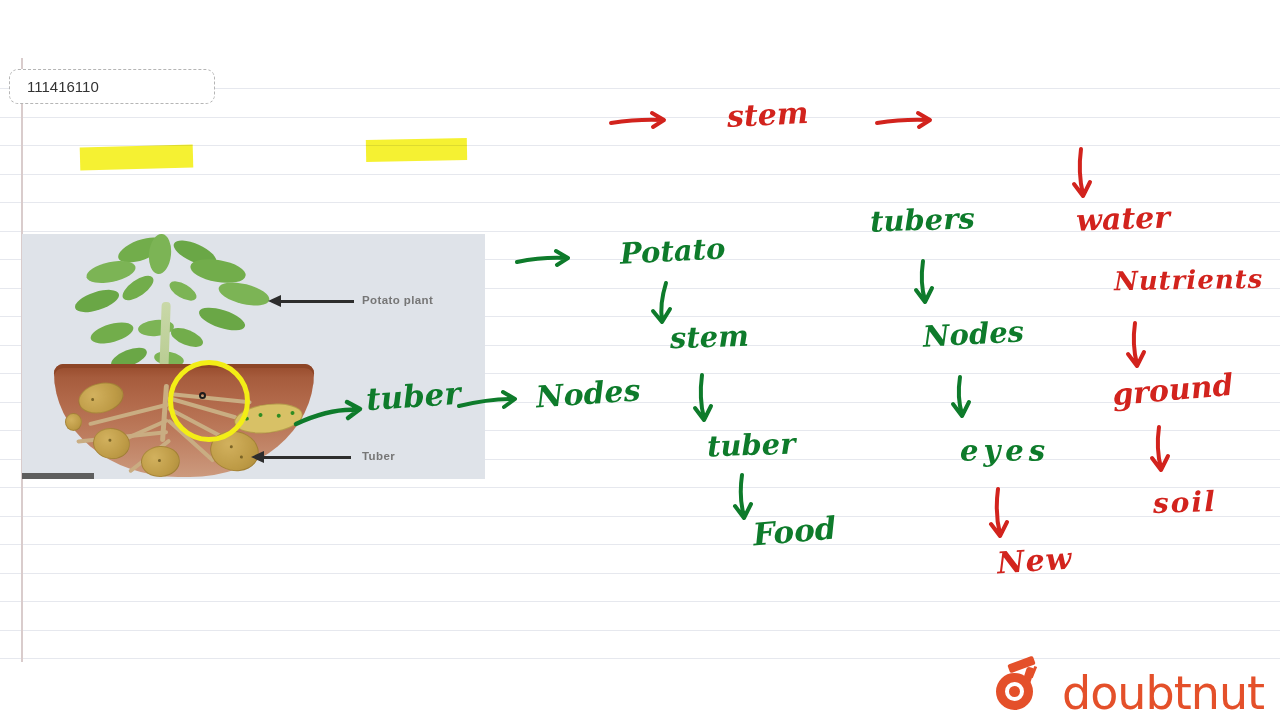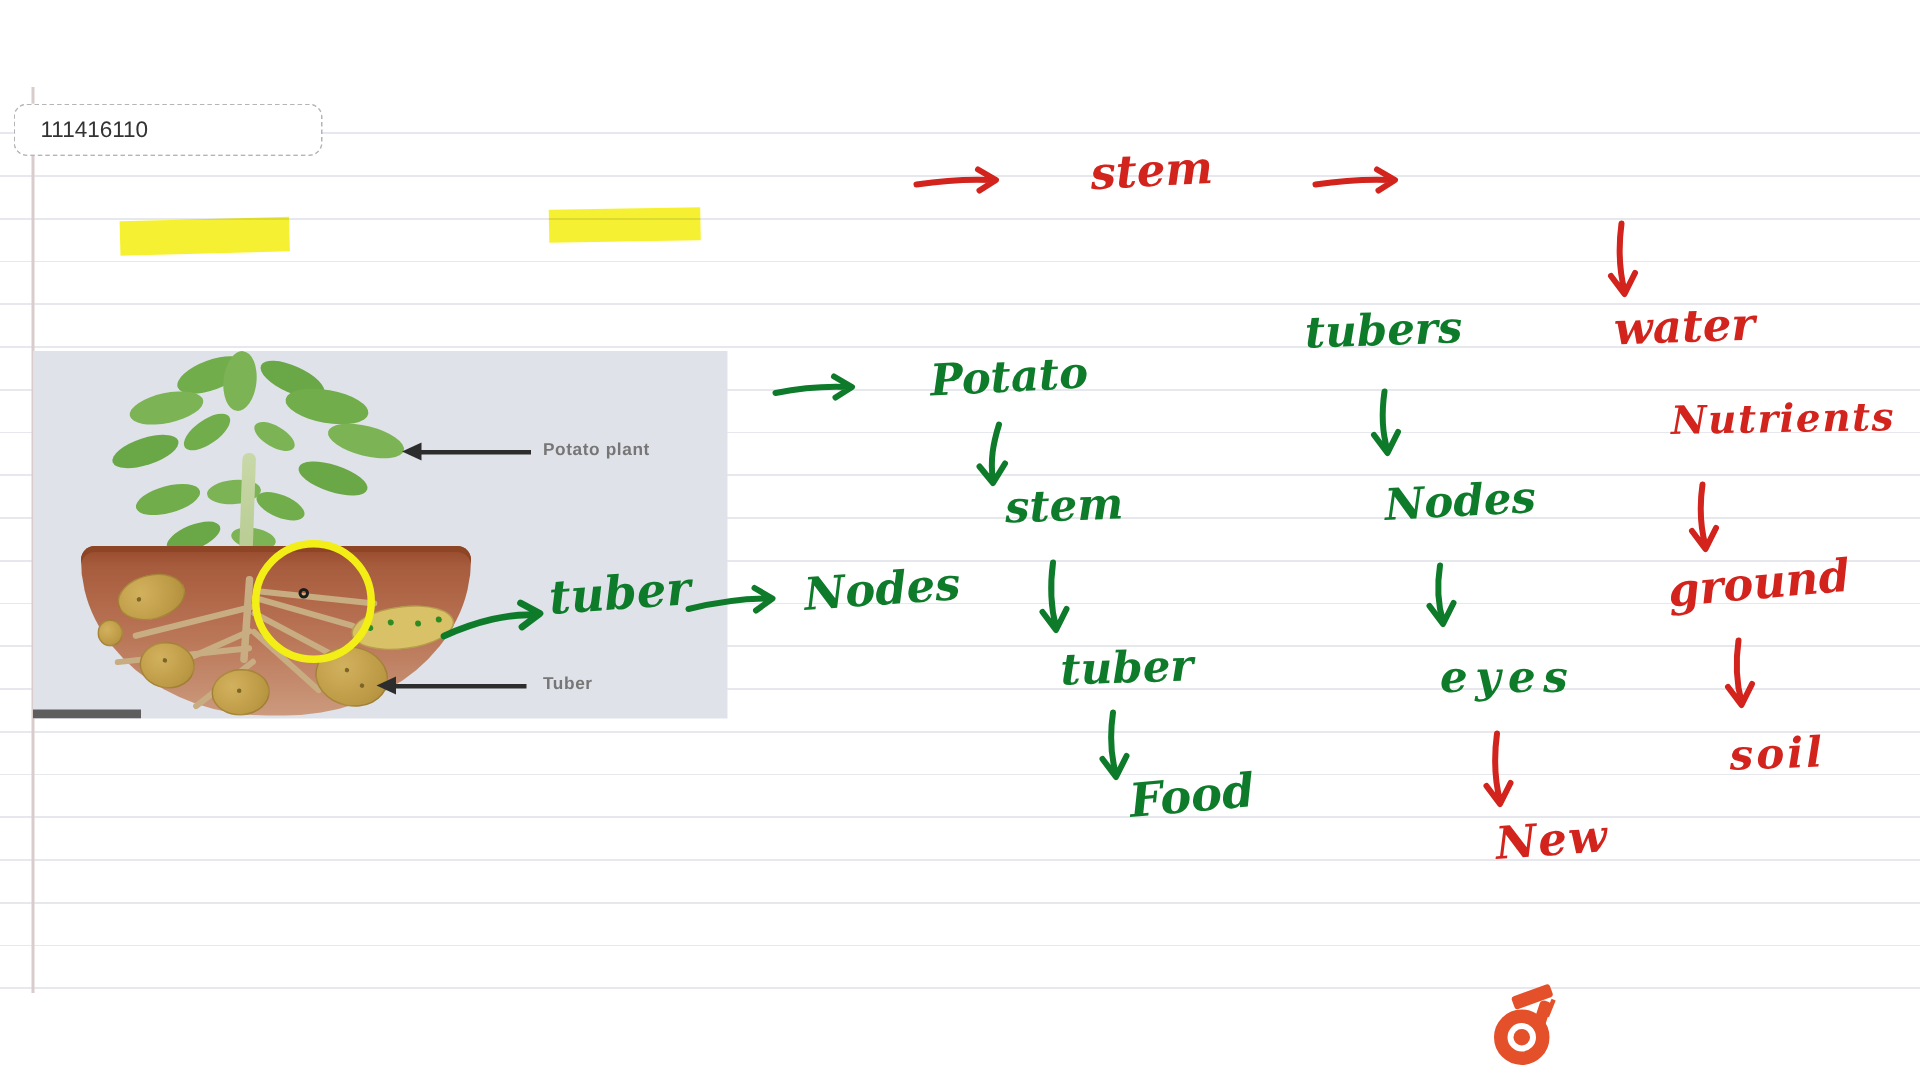--- a/index.html
+++ b/index.html
@@ -193,14 +193,15 @@
       <path d="M14 3 C12 16 12 27 16 40 M7 30 L16 42 L23 28" fill="none" stroke="#0e7b2b" stroke-width="4" stroke-linecap="round" stroke-linejoin="round"></path>
     </svg>
 
   <div id="logo-icon" class="abs">
     <div class="cap"></div>
     <div class="tassel"></div>
     <div class="dstem"></div>
     <div class="ring"></div>
     <div class="dot"></div>
   </div>
+  <div id="logo-text" class="abs">doubtnut</div>
 
 </div>
 
 </body></html>

